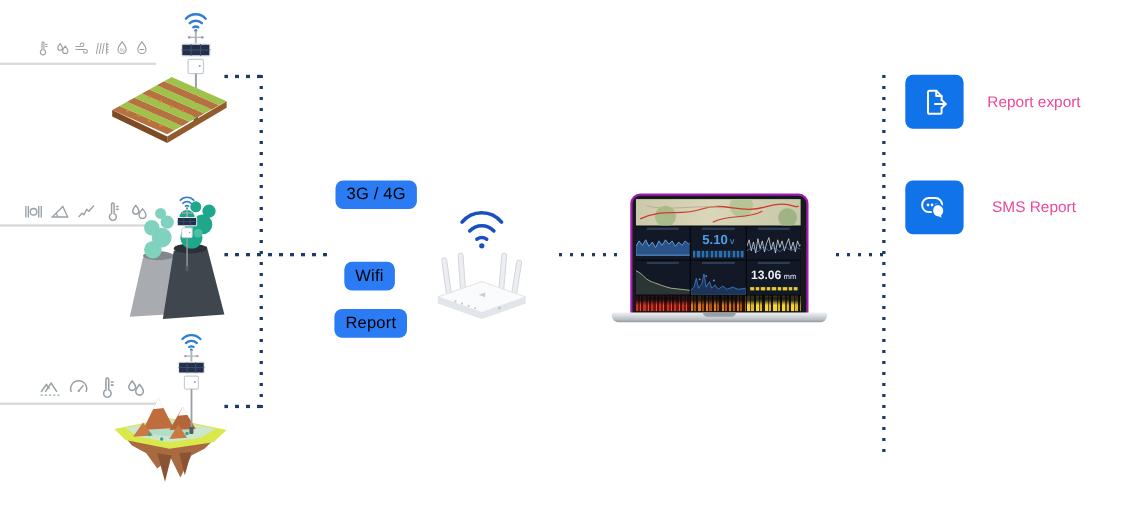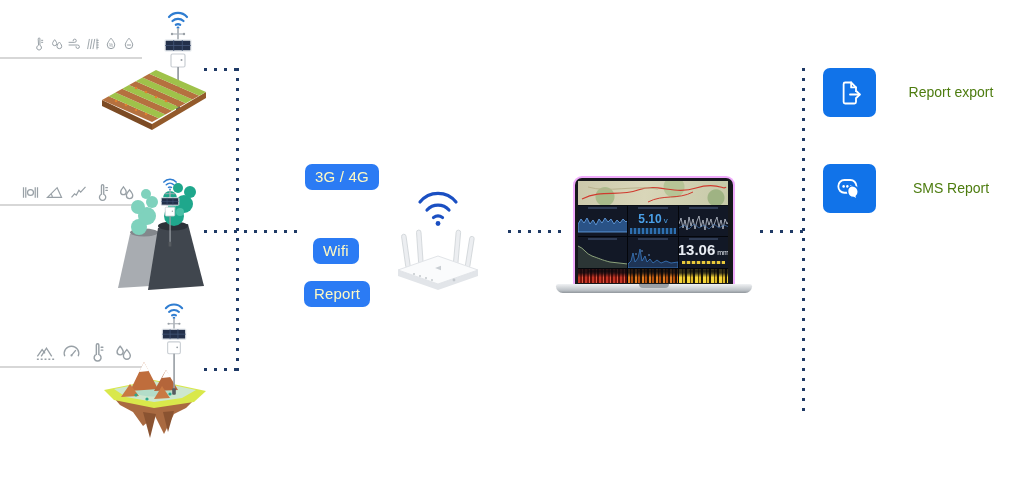--- a/index.html
+++ b/index.html
@@ -13,68 +13,68 @@
   .icon-strip{position:absolute;display:flex;align-items:center;}
   .sicon{color:#98a0a6;display:block;}
   .g1 .sicon{width:16px;height:16px;margin-right:2px;}
   .g2 .sicon{width:21px;height:21px;margin-right:3px;}
   .g3 .sicon{width:23px;height:23px;margin-right:3px;}
   .underline{position:absolute;left:0;height:1.5px;background:#d7d7d7;}
 
   .station{position:absolute;}
 
   
-  .pill{position:absolute;background:#2b7bf4;color:#fef9c3;font-size:15px;line-height:1;
+  .pill{position:absolute;background:#2b7bf4;color:#000000;font-size:15px;line-height:1;
         padding:5px 10px 6px;border-radius:7px;letter-spacing:.2px;}
 
   
   .laptop{position:absolute;left:556px;top:176px;width:196px;height:122px;}
-  .laptop-screen{position:absolute;left:17px;top:0;width:162px;height:110px;background:#f0abfc;
+  .laptop-screen{position:absolute;left:17px;top:0;width:162px;height:110px;background:#a21caf;
                  border-radius:9px 9px 2px 2px;padding:0;}
   .bezel{position:absolute;inset:2px 2px 0 2px;background:#16181c;border-radius:7px 7px 0 0;padding:3px;}
   .dash{position:relative;width:150px;height:102px;background:#0b0f16;overflow:hidden;}
   .map{position:relative;height:24px;
        background-image:radial-gradient(circle at 18% 65%,#a9bb8a 0 9px,transparent 10px),
          radial-gradient(circle at 64% 25%,#b6c496 0 10px,transparent 11px),
          radial-gradient(circle at 92% 70%,#9fb383 0 8px,transparent 9px),
          linear-gradient(100deg,#ccc9ab,#d9d6b9 45%,#c6c9a8);}
   .map svg{position:absolute;inset:0;}
   .grid{display:grid;grid-template-columns:1fr 1fr 1fr;grid-template-rows:30px 31px 14px;
         gap:1px;background:#04060b;margin-top:1px;}
   .cell{position:relative;background:#121826;overflow:hidden;}
   .cell::before{content:"";position:absolute;top:1px;left:20%;width:60%;height:2px;
                 background:rgba(105,135,185,.32);}
   .cell svg{position:absolute;left:0;bottom:0;}
   .stat{display:flex;flex-direction:column;align-items:center;justify-content:center;}
   .stat .val{font-weight:bold;}
   .stat .unit{font-weight:normal;margin-left:2px;}
   .v-stat .val{color:#4aa0e8;font-size:12px;}
   .v-stat .unit{color:#4aa0e8;font-size:8px;}
-  .mm-stat .val{color:#e9edf4;font-size:15px;margin-top:36px;}
+  .mm-stat .val{color:#e9edf4;font-size:11px;margin-top:36px;}
   .mm-stat .unit{color:#e9edf4;font-size:7px;}
   .barstrip{width:92%;height:6px;margin-top:1px;
             background:repeating-linear-gradient(90deg,#2e6fb0 0 2px,#16334f 2px 4px);}
   .yellowstrip{width:88%;height:3px;margin-top:2px;
             background:repeating-linear-gradient(90deg,#e8c93a 0 3px,rgba(232,201,58,.25) 3px 5px);}
   .spec-red{background:repeating-linear-gradient(90deg,#c23424 0 2px,#7e150c 2px 4px,#e0573f 4px 5px,#5f0d07 5px 7px);}
   .spec-orange{background:repeating-linear-gradient(90deg,#e07a1f 0 2px,#3a1c04 2px 3px,#b5500d 3px 5px,#2a1403 5px 7px);}
   .spec-yellow{background:repeating-linear-gradient(90deg,#f5d63a 0 3px,#57470a 3px 4px,#e0b92a 4px 6px,#221c04 6px 8px);}
   .spec::before{background:rgba(0,0,0,.35);}
   .spec::after{content:"";position:absolute;inset:0;background:linear-gradient(rgba(5,8,14,.8) 0 28%,transparent 60%);}
   .laptop-base{position:absolute;left:0;top:108px;width:196px;height:9px;
                background:linear-gradient(#f0f2f4,#bcc1c6 70%,#90969c);border-radius:3px 3px 9px 9px;}
   .laptop-base::before{content:"";position:absolute;left:50%;transform:translateX(-50%);top:0;
                width:30px;height:3.5px;background:#9aa0a6;border-radius:0 0 5px 5px;}
 
   
   .out-row{position:absolute;left:823px;width:180px;height:49px;display:flex;align-items:center;}
   .out-icon{width:53px;height:49px;background:#1173e9;border-radius:7px;flex:0 0 auto;
             display:flex;align-items:center;justify-content:center;color:#fff;}
   .out-icon svg{width:36px;height:36px;}
-  .out-label{margin-left:23px;width:104px;text-align:center;font-size:14px;color:#4d7c0f;line-height:1.4;}
+  .out-label{margin-left:12px;width:104px;text-align:center;font-size:14px;color:#ec4899;line-height:1.4;}
 </style>
 </head>
 <body>
 
 <svg width="0" height="0" style="position:absolute" aria-hidden="true">
   <defs>
     <g fill="none" stroke-linecap="round" stroke-linejoin="round">
       <symbol id="sym-temperature" viewBox="0 0 24 24">
         <g fill="none" stroke="currentColor" stroke-width="1.5" stroke-linecap="round">
           <path d="M10.8,4.2a1.3,1.3 0 0 1 2.6,0V14a3.6,3.6 0 1 1-2.6,0Z"></path>

